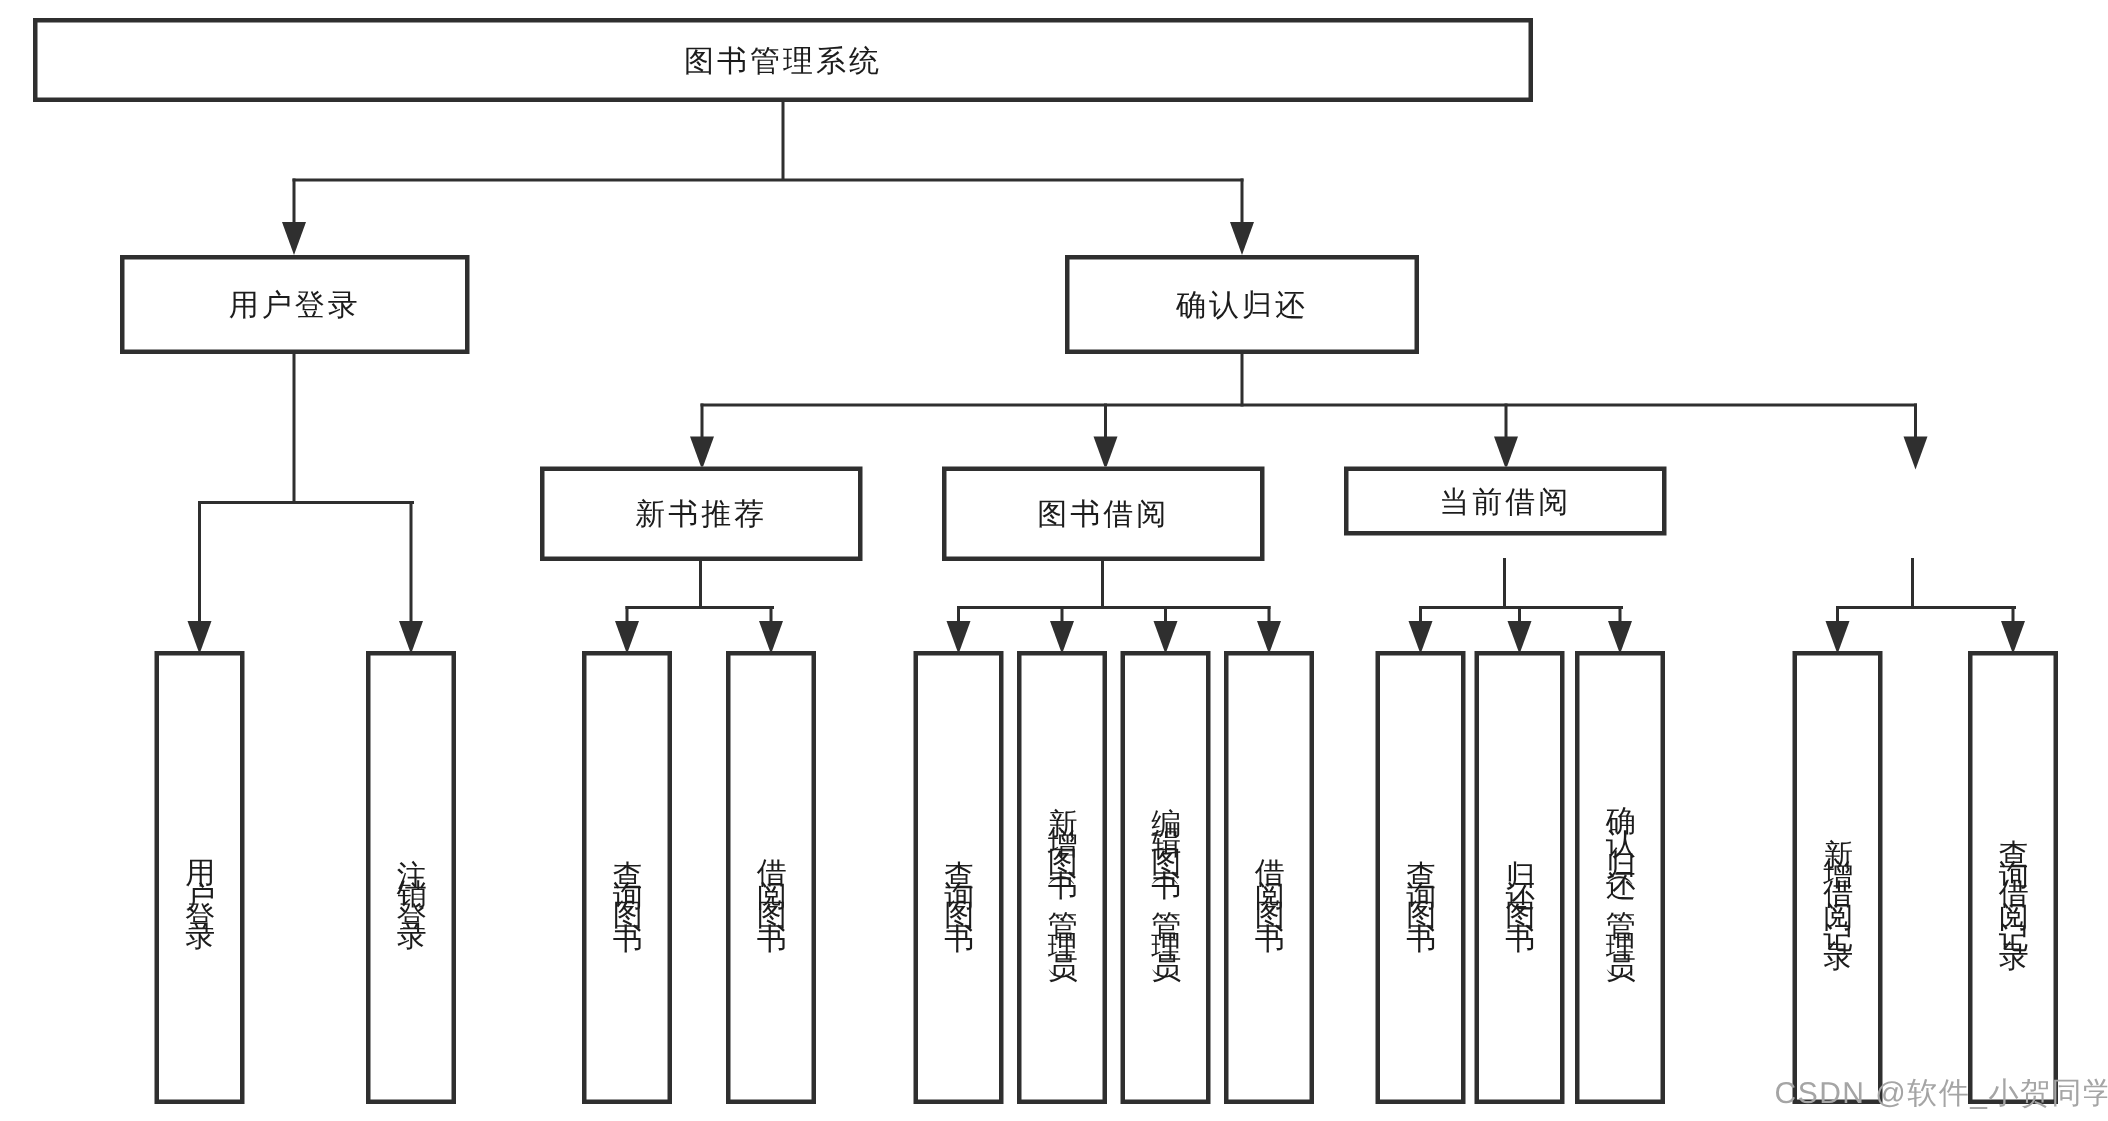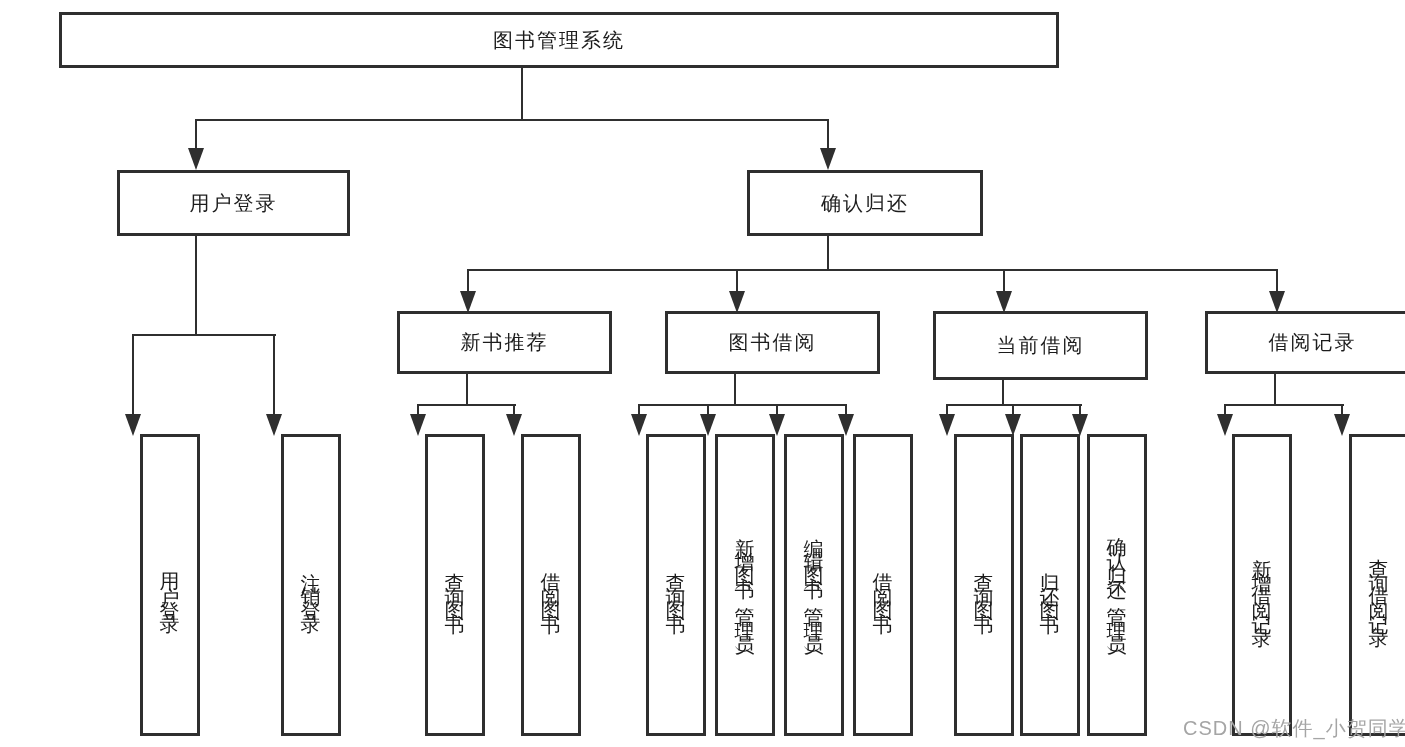--- a/index.html
+++ b/index.html
@@ -22,21 +22,20 @@
     box-sizing: border-box;
     border: 3px solid var(--line);
     background: var(--background);
     display: flex;
     align-items: center;
     justify-content: center;
     color: var(--text);
     font-size: 20px;
     letter-spacing: 2px;
     z-index: 2;
-    margin-left: 37px;
   }
   .vtext {
     writing-mode: vertical-rl;
     text-orientation: mixed;
     font-size: 20px;
     letter-spacing: 14px;
     line-height: 1;
     color: var(--text);
   }
   .hl, .vl {
@@ -106,25 +105,22 @@
   <div class="ar" style="left:729px; top:291px;"></div>
   <div class="ar" style="left:996px; top:291px;"></div>
   <div class="ar" style="left:1269px; top:291px;"></div>
 
   <div class="box" style="left:628px; top:311px; width:215px; height:63px;">
     <span>图书借阅</span>
   </div>
   <div class="box" style="left:360px; top:311px; width:215px; height:63px;">
     <span>新书推荐</span>
   </div>
-  <div class="box" style="left:896px; top:311px; width:215px; height:69px;">
+  <div class="box" style="left:896px; top:311px; width:215px; height:46px;">
     <span>当前借阅</span>
-  </div>
-  <div class="box" style="left:1168px; top:311px; width:215px; height:63px;">
-    <span>借阅记录</span>
   </div>
 
   <div class="vl" style="left:466px; top:372px; height:34px;"></div>
   <div class="hl" style="left:417px; top:404px; width:99px;"></div>
   <div class="vl" style="left:417px; top:404px; height:12px;"></div>
   <div class="vl" style="left:513px; top:404px; height:12px;"></div>
   <div class="ar" style="left:410px; top:414px;"></div>
   <div class="ar" style="left:506px; top:414px;"></div>
 
   <div class="vl" style="left:734px; top:372px; height:34px;"></div>

